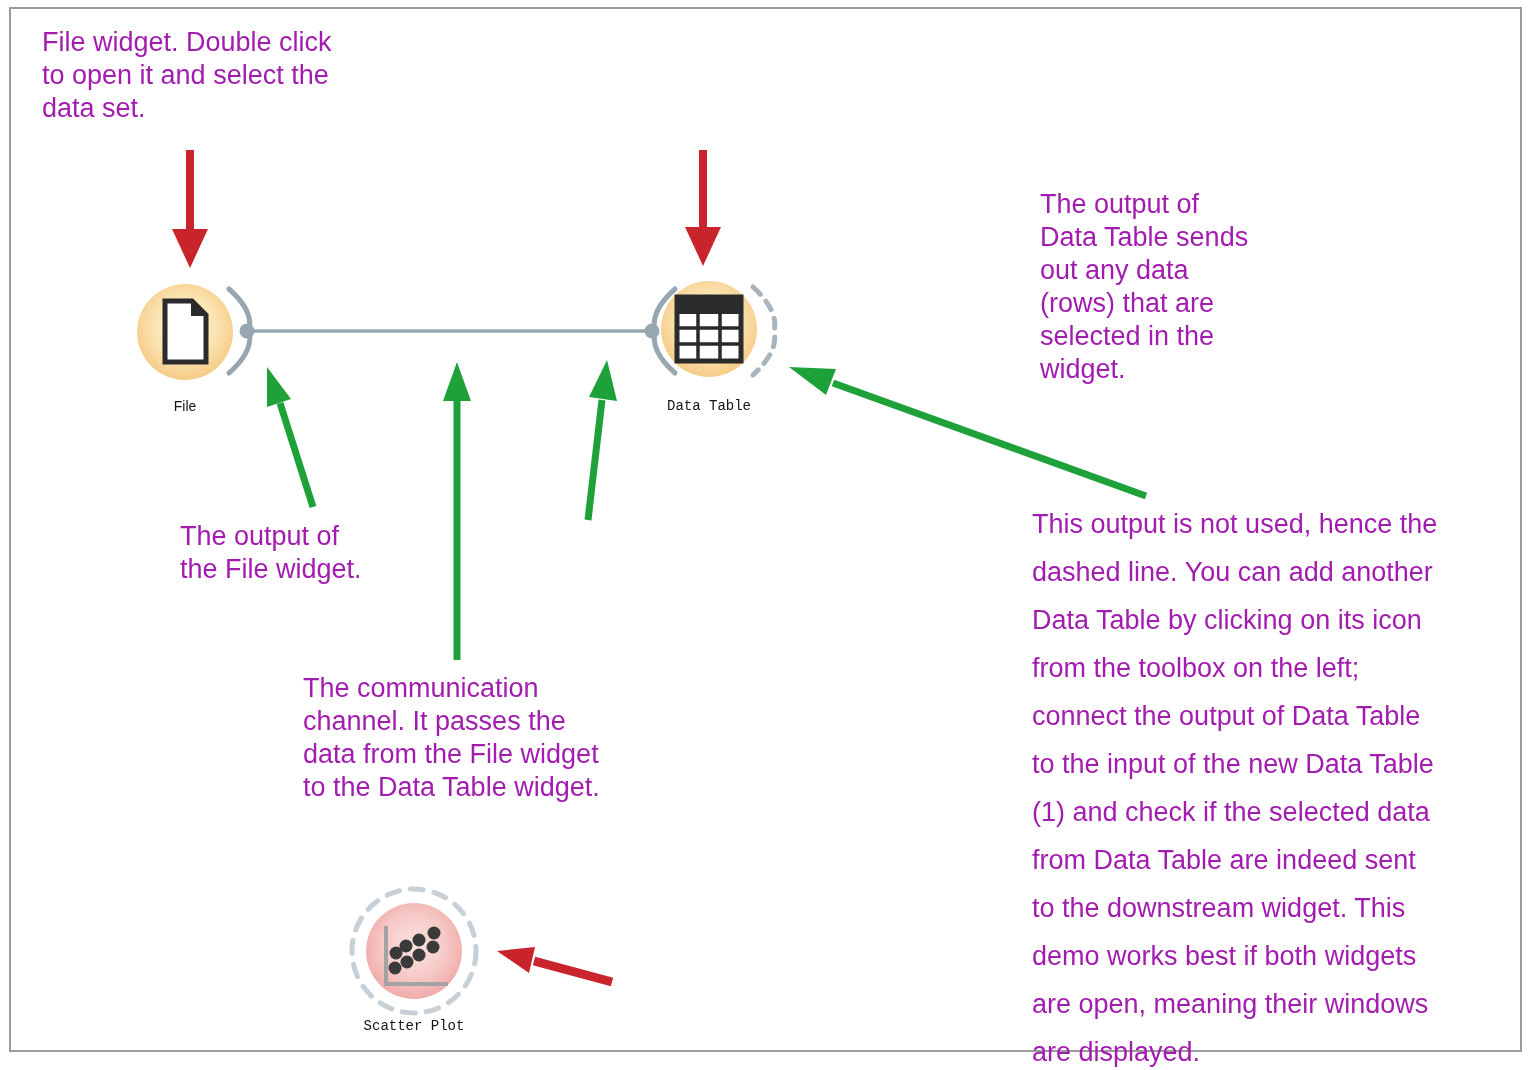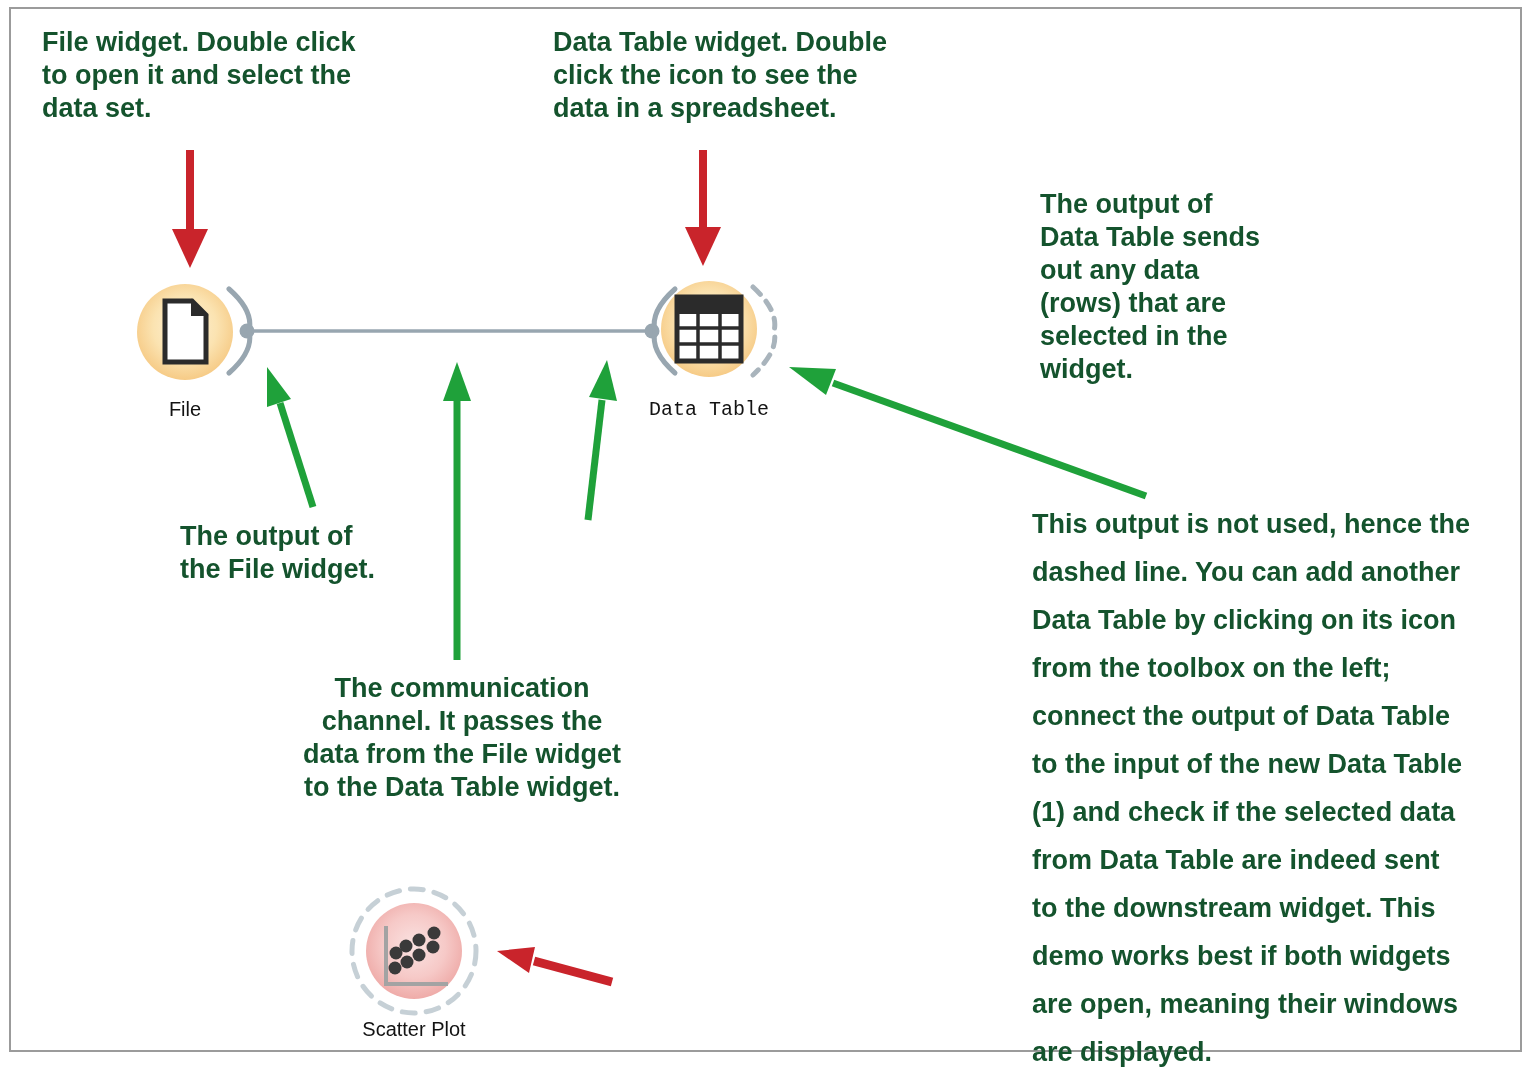--- a/index.html
+++ b/index.html
@@ -17,28 +17,27 @@
     border:2px solid #9b9b9b;
     box-sizing:border-box;
     pointer-events:none;
   }
   .layer{position:absolute;left:0;top:0;}
   .note{
     position:absolute;
     font-size:27px;
     line-height:33px;
     white-space:pre-line;
-    color:#14532d;
-    font-weight:bold;
+    color:#a21caf;
   }
   .widget-label{
     position:absolute;
     width:200px;
     text-align:center;
-    font-size:20px;
+    font-size:14px;
     color:#131313;
   }
 </style>
 </head>
 <body>
 
 <div class="page">
 
   <div class="frame"></div>
 
@@ -133,42 +132,39 @@
     </g>
 
     <g fill="#1fa13a">
       <line x1="1146" y1="496" x2="833" y2="383" stroke="#1fa13a" stroke-width="7"></line>
       <polygon points="789,367 836,369 826,395"></polygon>
     </g>
   </svg>
 
   <div class="widget-label" style="left:85px;top:398px;">File</div>
   <div class="widget-label" style="left:609px;top:398px;font-family:Liberation Mono, monospace;">Data Table</div>
-  <div class="widget-label" style="left:314px;top:1018px;">Scatter Plot</div>
+  <div class="widget-label" style="left:314px;top:1018px;font-family:Liberation Mono, monospace;">Scatter Plot</div>
 
   <div class="note" style="left:42px;top:26px;">File widget. Double click
 to open it and select the
 data set.</div>
 
-  <div class="note" style="left:553px;top:26px;">Data Table widget. Double
-click the icon to see the
-data in a spreadsheet.</div>
 
   <div class="note" style="left:1040px;top:188px;">The output of
 Data Table sends
 out any data
 (rows) that are
 selected in the
 widget.</div>
 
   <div class="note" style="left:180px;top:520px;">The output of
 the File widget.</div>
 
 
-  <div class="note" style="left:303px;top:672px;text-align:center;">The communication
+  <div class="note" style="left:303px;top:672px;">The communication
 channel. It passes the
 data from the File widget
 to the Data Table widget.</div>
 
   <div class="note" style="left:1032px;top:500px;line-height:48px;">This output is not used, hence the
 dashed line. You can add another
 Data Table by clicking on its icon
 from the toolbox on the left;
 connect the output of Data Table
 to the input of the new Data Table

